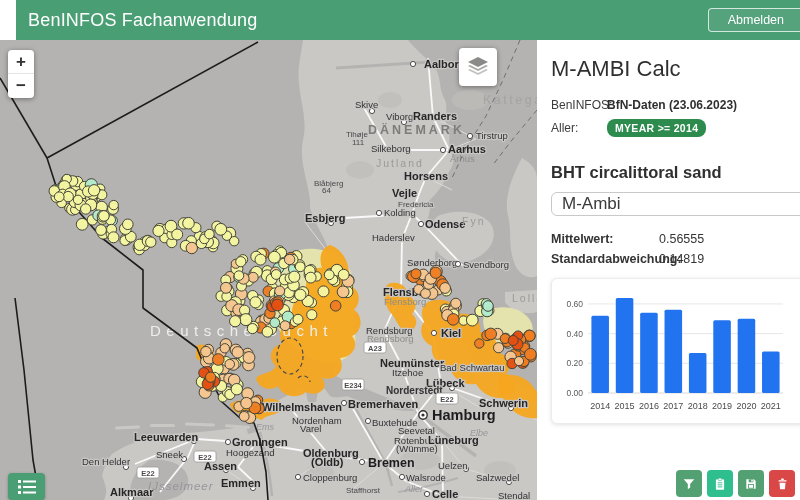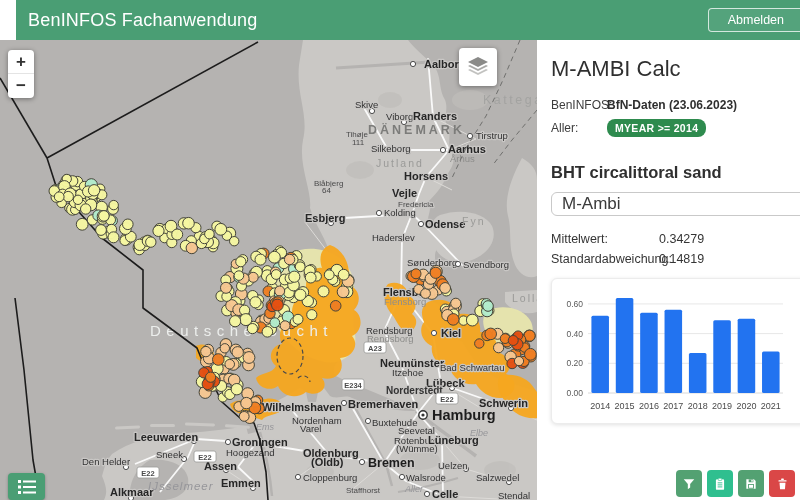--- a/index.html
+++ b/index.html
@@ -33,21 +33,21 @@
   .meta-row .lbl{width:56px;flex:none;}
   .meta-row .val{font-weight:bold;color:#2f2f2f;}
   .badge{background:var(--badge-green,#2e8b4e);color:#fff;font-size:10.5px;font-weight:bold;
     padding:3px 8px;border-radius:8px;letter-spacing:.3px;}
   #panel h2{margin:26px 0 10px 0;font-size:16.5px;font-weight:700;color:#2f2f2f;}
   .select{height:24px;border:1px solid #c9c9c9;border-radius:6px;display:flex;align-items:center;
     padding:0 10px;font-size:17px;color:#3a3a3a;cursor:pointer;justify-content:space-between;}
   .select .chev{width:0;height:0;border-left:4px solid transparent;border-right:4px solid transparent;border-top:5px solid #8a8a8a;}
   #stats{margin-top:16px;font-size:12.5px;color:#353535;}
   #stats .row{display:flex;margin-bottom:6px;}
-  #stats .row .lbl{width:108px;flex:none;}
+  #stats .row .lbl{width:108px;flex:none;font-weight:bold;}
   #chart-card{margin-top:12px;border:1px solid #ececec;border-radius:6px;box-shadow:0 1px 4px rgba(0,0,0,.12);
     padding:6px 2px 2px 2px;background:#fff;}
 
   
   #toolbar{position:absolute;right:5px;bottom:3px;display:flex;gap:5px;z-index:40;}
   #toolbar button{width:26px;height:27px;border:none;border-radius:4px;display:flex;align-items:center;
     justify-content:center;cursor:pointer;padding:0;}
   #toolbar .g{background:var(--btn-green,#53a172);}
   #toolbar .t{background:var(--btn-teal,#2fbf8f);}
   #toolbar .r{background:var(--btn-red,#da4747);}
@@ -696,21 +696,21 @@
     <h2>BHT circalittoral sand</h2>
 
     <div class="select">
       <span>M-Ambi</span>
       <span class="chev"></span>
     </div>
 
     <div id="stats">
       <div class="row">
         <span class="lbl">Mittelwert:</span>
-        <span class="val">0.34279</span>
+        <span class="val">0.56555</span>
       </div>
       <div class="row">
         <span class="lbl">Standardabweichung:</span>
         <span class="val">0.14819</span>
       </div>
     </div>
 
     <div id="chart-card">
       <svg id="chart" width="235" height="132" viewBox="0 0 235 132">
           <line x1="34" x2="229" y1="108" y2="108" stroke="#d8d8d8" stroke-width="1"></line>

